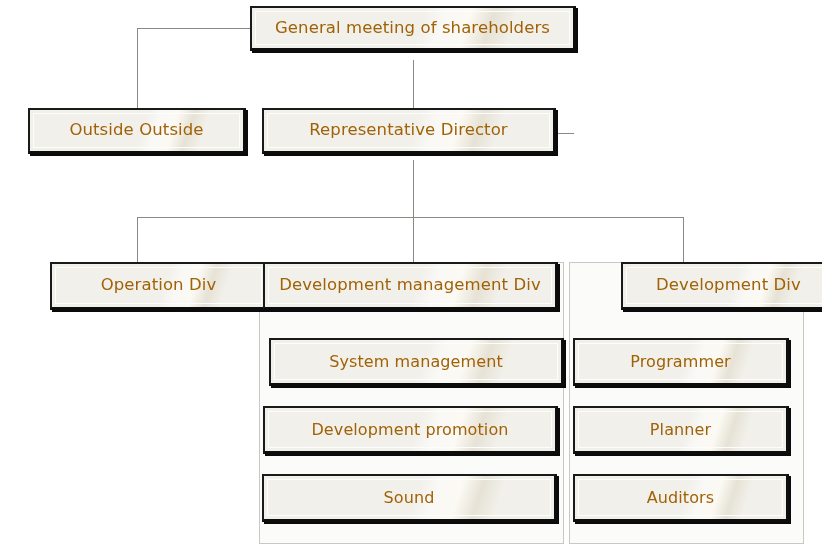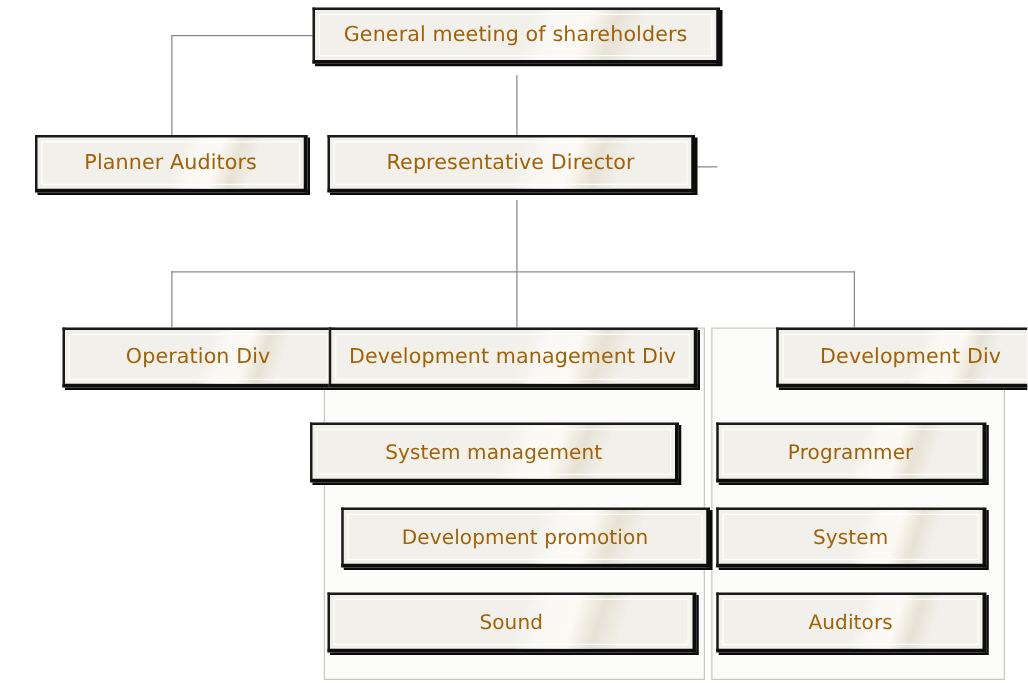--- a/index.html
+++ b/index.html
@@ -115,21 +115,21 @@
 
   <div class="node" style="left:250px; top:6px; width:326px; height:45px;">
     <div class="gloss"></div>
     <div class="ring"></div>
     <div class="label">General meeting of shareholders</div>
   </div>
 
   <div class="node" style="left:28px; top:108px; width:218px; height:46px;">
     <div class="gloss"></div>
     <div class="ring"></div>
-    <div class="label">Planner Auditors</div>
+    <div class="label">Outside Outside</div>
   </div>
 
   <div class="node" style="left:262px; top:108px; width:294px; height:46px;">
     <div class="gloss"></div>
     <div class="ring"></div>
     <div class="label">Representative Director</div>
   </div>
 
 
   <div class="node" style="left:28px; top:262px; width:218px; height:48px;margin-left:22px;">
@@ -143,48 +143,48 @@
     <div class="ring"></div>
     <div class="label">Development management Div</div>
   </div>
 
   <div class="node" style="left:573px; top:262px; width:216px; height:48px;margin-left:48px;">
     <div class="gloss"></div>
     <div class="ring"></div>
     <div class="label">Development Div</div>
   </div>
 
-  <div class="node small" style="left:248px; top:338px; width:295px; height:48px;padding-left:19px;">
+  <div class="node small" style="left:269px; top:338px; width:295px; height:48px;padding-left:19px;">
     <div class="gloss"></div>
     <div class="ring"></div>
     <div class="label">System management</div>
   </div>
 
-  <div class="node small" style="left:273px; top:406px; width:295px; height:48px;">
+  <div class="node small" style="left:263px; top:406px; width:295px; height:48px;">
     <div class="gloss"></div>
     <div class="ring"></div>
     <div class="label">Development promotion</div>
   </div>
 
   <div class="node small" style="left:262px; top:474px; width:295px; height:48px;">
     <div class="gloss"></div>
     <div class="ring"></div>
     <div class="label">Sound</div>
   </div>
 
   <div class="node small" style="left:573px; top:338px; width:216px; height:48px;">
     <div class="gloss"></div>
     <div class="ring"></div>
     <div class="label">Programmer</div>
   </div>
 
   <div class="node small" style="left:573px; top:406px; width:216px; height:48px;">
     <div class="gloss"></div>
     <div class="ring"></div>
-    <div class="label">System</div>
+    <div class="label">Planner</div>
   </div>
 
   <div class="node small" style="left:573px; top:474px; width:216px; height:48px;">
     <div class="gloss"></div>
     <div class="ring"></div>
     <div class="label">Auditors</div>
   </div>
 
 </div>
 

